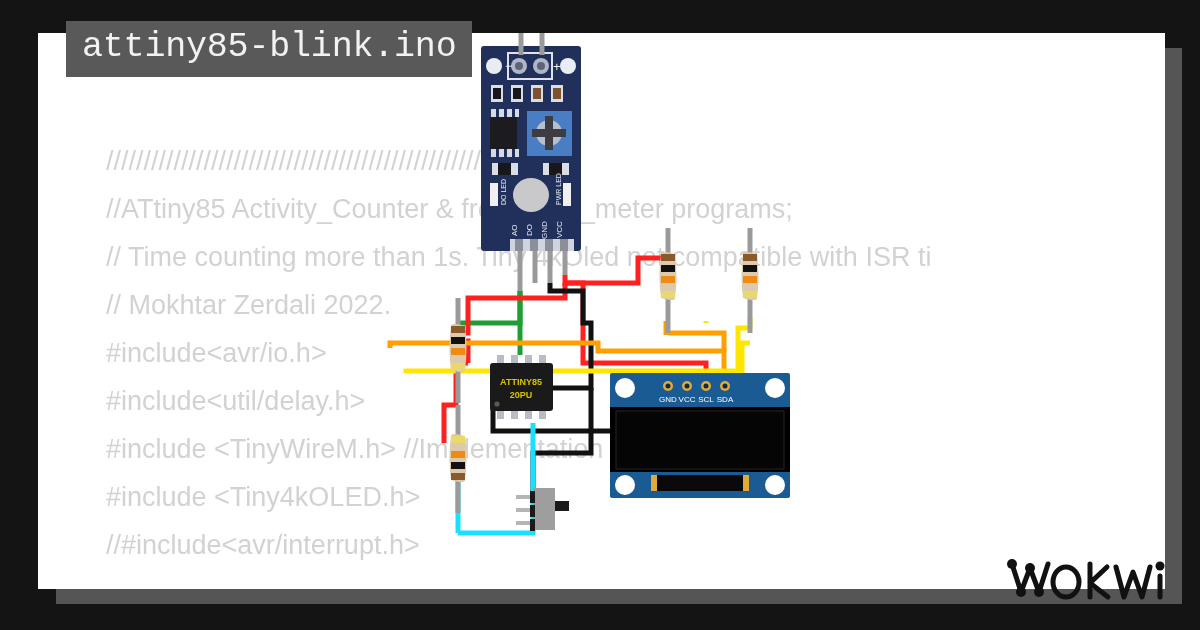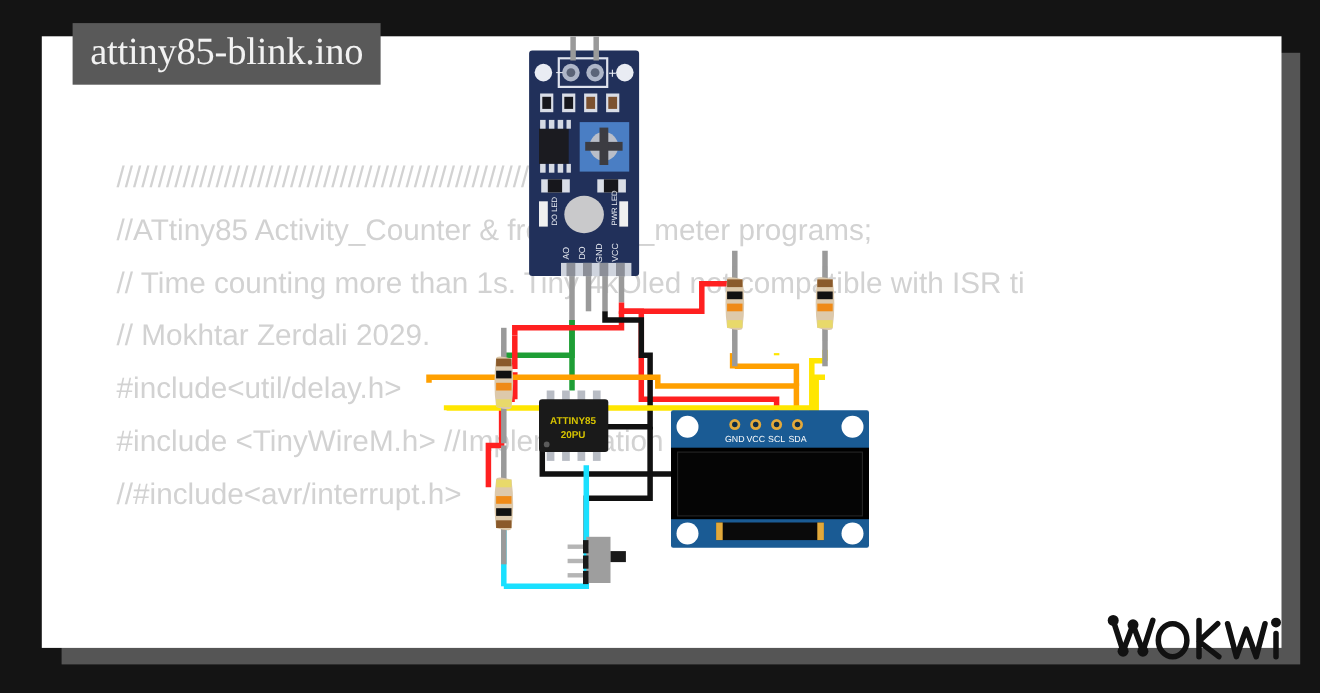--- a/index.html
+++ b/index.html
@@ -25,21 +25,21 @@
 
   
   .title-banner{
     position:absolute;left:66px;top:21px;
     background:#595959;
     padding:6px 16px 10px 16px;
     z-index:40;
   }
   .title-banner .ttl{
     color:#f2f2f2;font-size:35px;line-height:40px;
-    font-family:Liberation Serif, serif;
+    font-family:Liberation Mono, monospace;
     white-space:nowrap;letter-spacing:-0.2px;
   }
 
   
   .code{
     position:absolute;left:68px;top:104px;
     z-index:5;
     color:#d2d2d2;
     font-family:"Liberation Sans","DejaVu Sans",sans-serif;
     font-size:27px;
@@ -60,23 +60,25 @@
 <div id="stage">
 
   <div class="card-shadow"></div>
 
   <div class="card">
 
     <div class="code">
       <span class="ln">//////////////////////////////////////////////////////</span>
       <span class="ln">//ATtiny85 Activity_Counter &amp; frequency_meter programs;</span>
       <span class="ln">// Time counting more than 1s. Tiny 4kOled not compatible with ISR ti</span>
-      <span class="ln">// Mokhtar Zerdali 2029.</span>
+      <span class="ln">// Mokhtar Zerdali 2022.</span>
+      <span class="ln">#include&lt;avr/io.h&gt;</span>
       <span class="ln">#include&lt;util/delay.h&gt;</span>
       <span class="ln">#include &lt;TinyWireM.h&gt;  //Implementation of I2C</span>
+      <span class="ln">#include &lt;Tiny4kOLED.h&gt;</span>
       <span class="ln">//#include&lt;avr/interrupt.h&gt;</span>
     </div>
 
     <svg class="diagram" viewBox="0 0 1127 556" width="1127" height="556">
 
       <defs>
         <g id="res-10k">
           <rect x="-2" y="-34" width="4" height="68" fill="#9a9a9a"></rect>
           <path d="M-7,-22 q-3,22 0,44 q14,4 14,0 q3,-22 0,-44 q-14,-4 -14,0 z" fill="#ddc9ab"></path>
           <rect x="-7" y="-22" width="14" height="7" fill="#8a5a2b"></rect>

